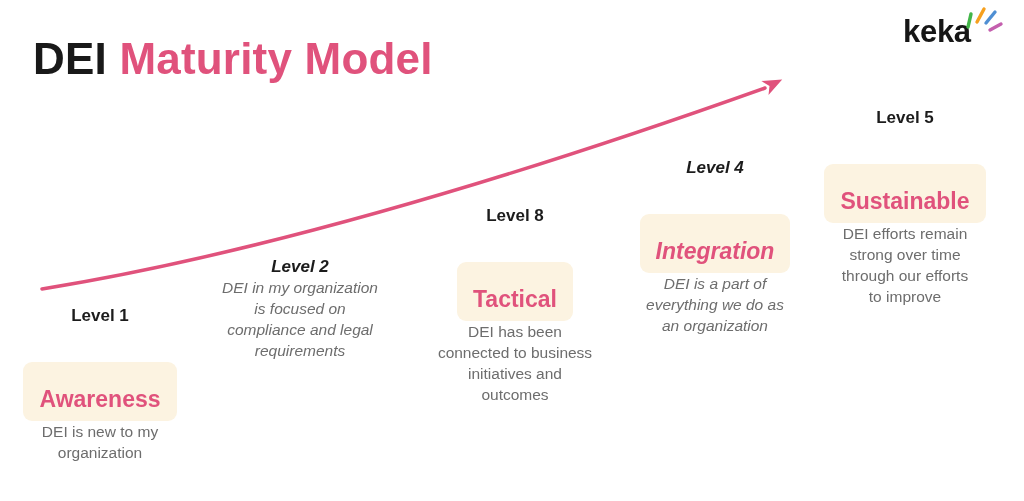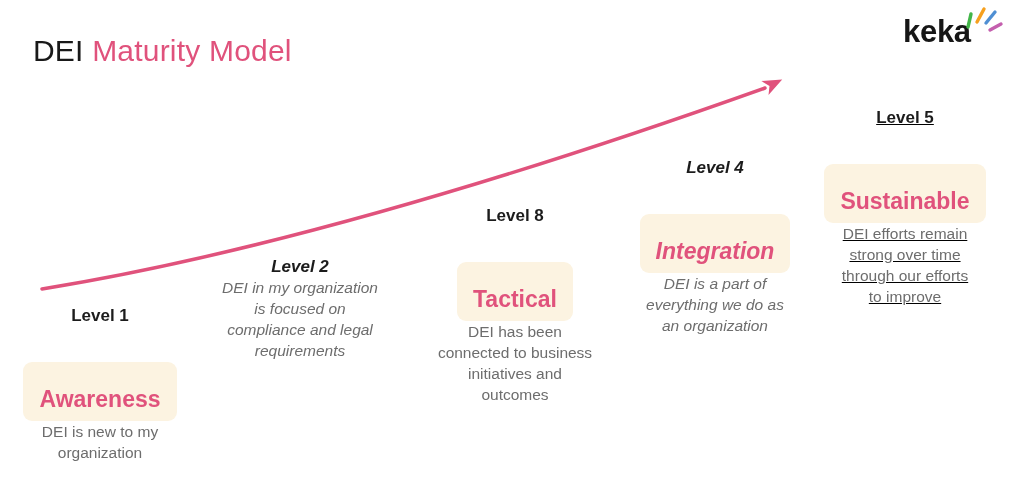--- a/index.html
+++ b/index.html
@@ -12,22 +12,22 @@
     height: 501px;
     background: #ffffff;
     overflow: hidden;
   }
 
   
   .page-title {
     position: absolute;
     left: 33px;
     top: 34px;
-    font-size: 30px;
-    font-weight: 400;
+    font-size: 44px;
+    font-weight: 700;
     letter-spacing: 0.2px;
     white-space: nowrap;
   }
   .title-prefix { color: #191919; }
   .title-highlight { color: #e0527c; }
 
   
   .logo { position: absolute; left: 900px; top: 2px; width: 110px; height: 52px; }
   .logo-wordmark {
     position: absolute;
@@ -52,21 +52,21 @@
   
   .col {
     position: absolute;
     width: 190px;
     text-align: center;
   }
   .col-1 { left: 5px;  top: 306px; }
   .col-2 { left: 205px; top: 257px; font-style: italic; }
   .col-3 { left: 420px; top: 206px; }
   .col-4 { left: 620px; top: 158px; font-style: italic; }
-  .col-5 { left: 810px; top: 108px; text-decoration: underline; }
+  .col-5 { left: 810px; top: 108px; }
 
   .level-label {
     font-size: 17px;
     font-weight: 700;
     color: #1c1c1c;
     line-height: 20px;
   }
   .badge {
     display: inline-block;
     margin-top: 36px;

